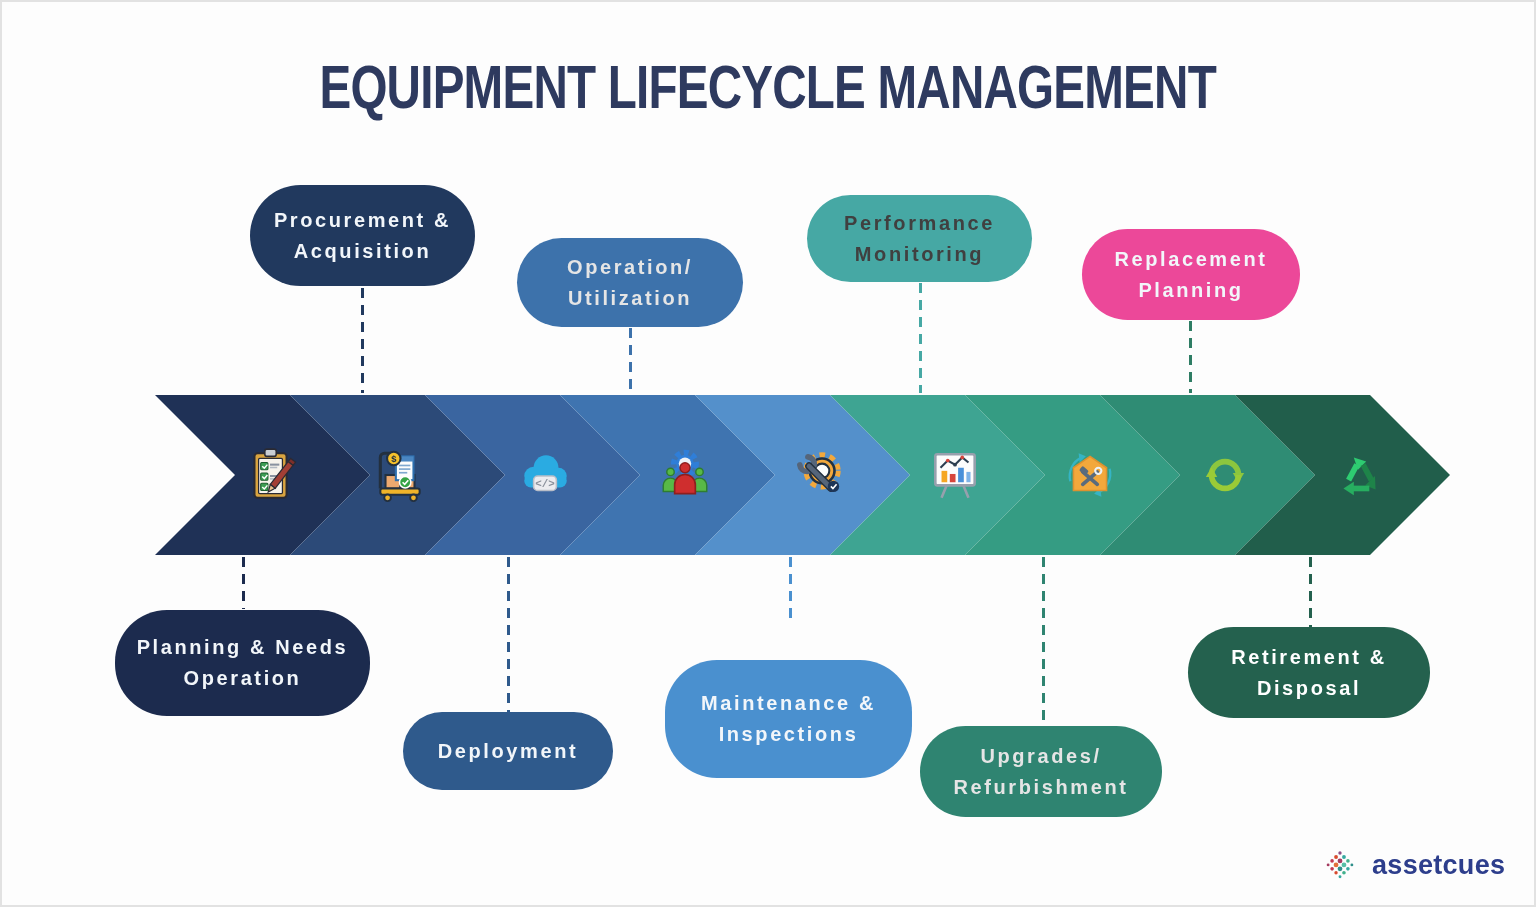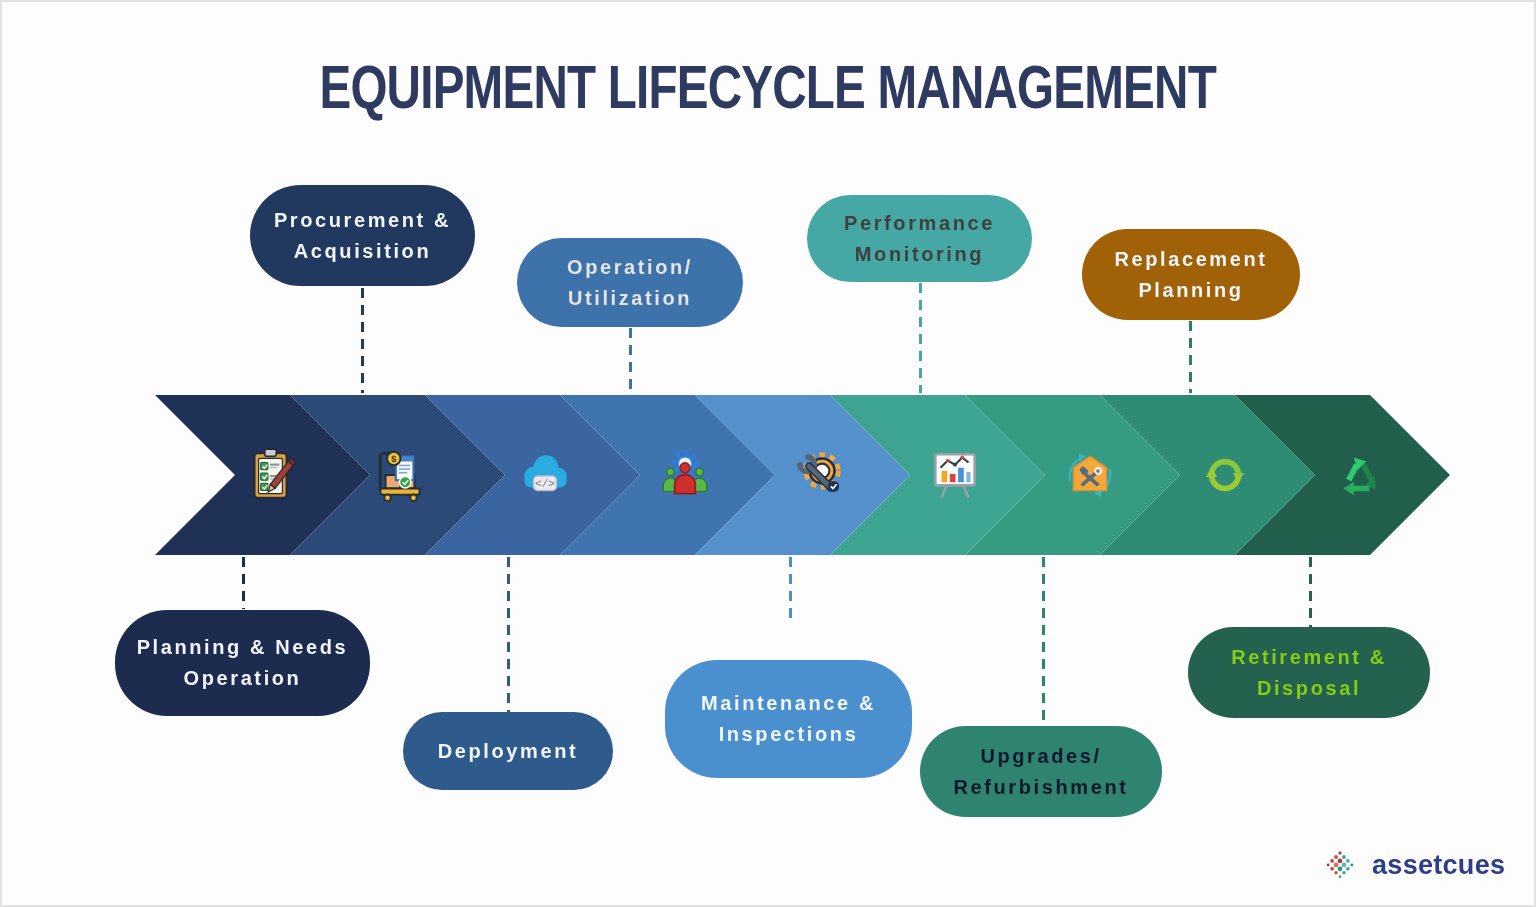--- a/index.html
+++ b/index.html
@@ -226,29 +226,29 @@
     <span>Utilization</span>
   </div>
   <div class="pill p5" style="background: rgb(74, 144, 207); color: rgb(242, 246, 250);">
     <span>Maintenance &amp;</span>
     <span>Inspections</span>
   </div>
   <div class="pill p6" style="background: rgb(70, 168, 164); color: #404040;">
     <span>Performance</span>
     <span>Monitoring</span>
   </div>
-  <div class="pill p7" style="background: rgb(47, 132, 113); color: #0f172a; text-align: center;">
+  <div class="pill p7" style="background: rgb(47, 132, 113); color: #e5e5e5; text-align: center;">
     <span>Upgrades/</span>
     <span>Refurbishment</span>
   </div>
-  <div class="pill p8" style="background: #a16207; color: rgb(242, 246, 250); justify-content: center;">
+  <div class="pill p8" style="background: #ec4899; color: rgb(242, 246, 250); justify-content: center;">
     <span>Replacement</span>
     <span>Planning</span>
   </div>
-  <div class="pill p9" style="background: rgb(36, 97, 78); color: #84cc16;">
+  <div class="pill p9" style="background: rgb(36, 97, 78); color: #ffffff;">
     <span>Retirement &amp;</span>
     <span>Disposal</span>
   </div>
 
   <div class="logo">
     <svg class="logo-mark" viewBox="0 0 40 32">
       <circle cx="20" cy="6" r="1.4" fill="#8c4e86"></circle>
       <circle cx="23.3" cy="9.3" r="1.6" fill="#35a8a0"></circle>
       <circle cx="26.6" cy="12.6" r="1.5" fill="#41b08c"></circle>
       <circle cx="29.9" cy="15.9" r="1.2" fill="#2e8f8a"></circle>

